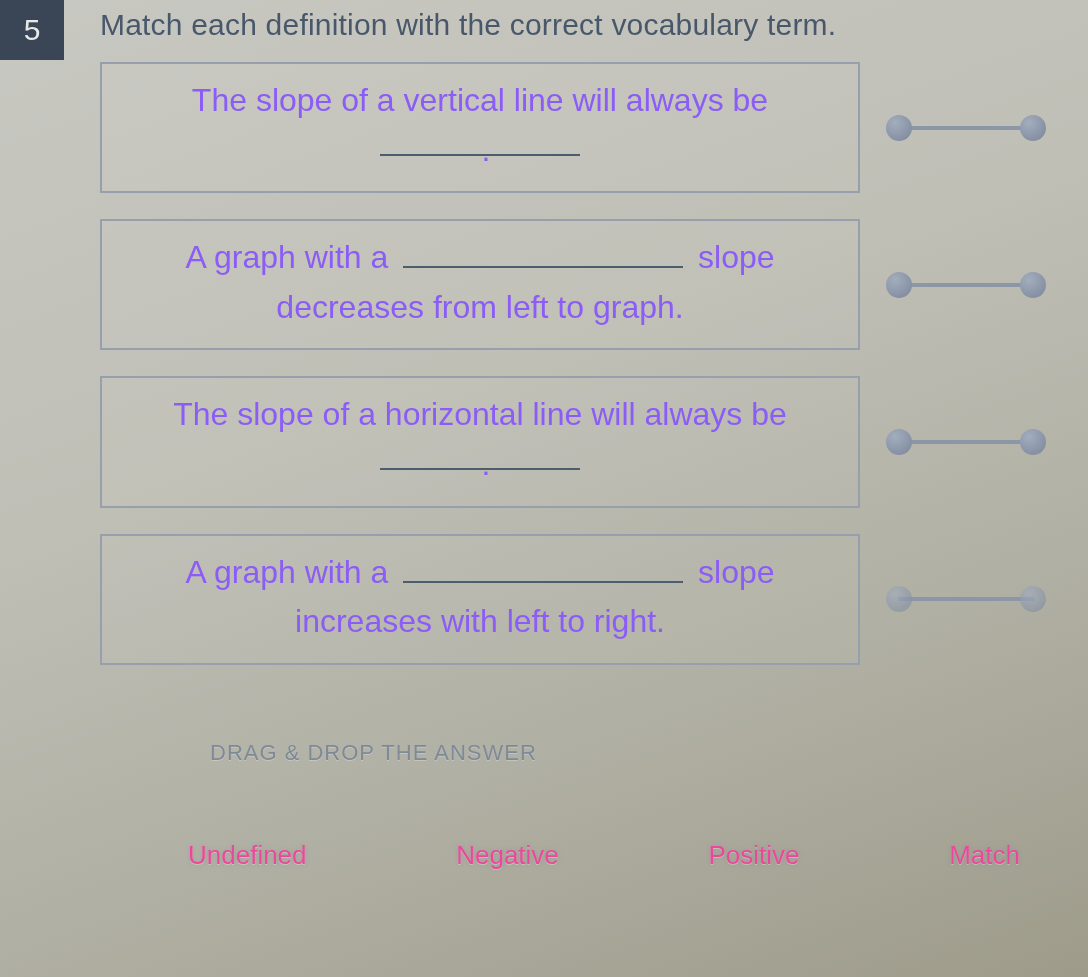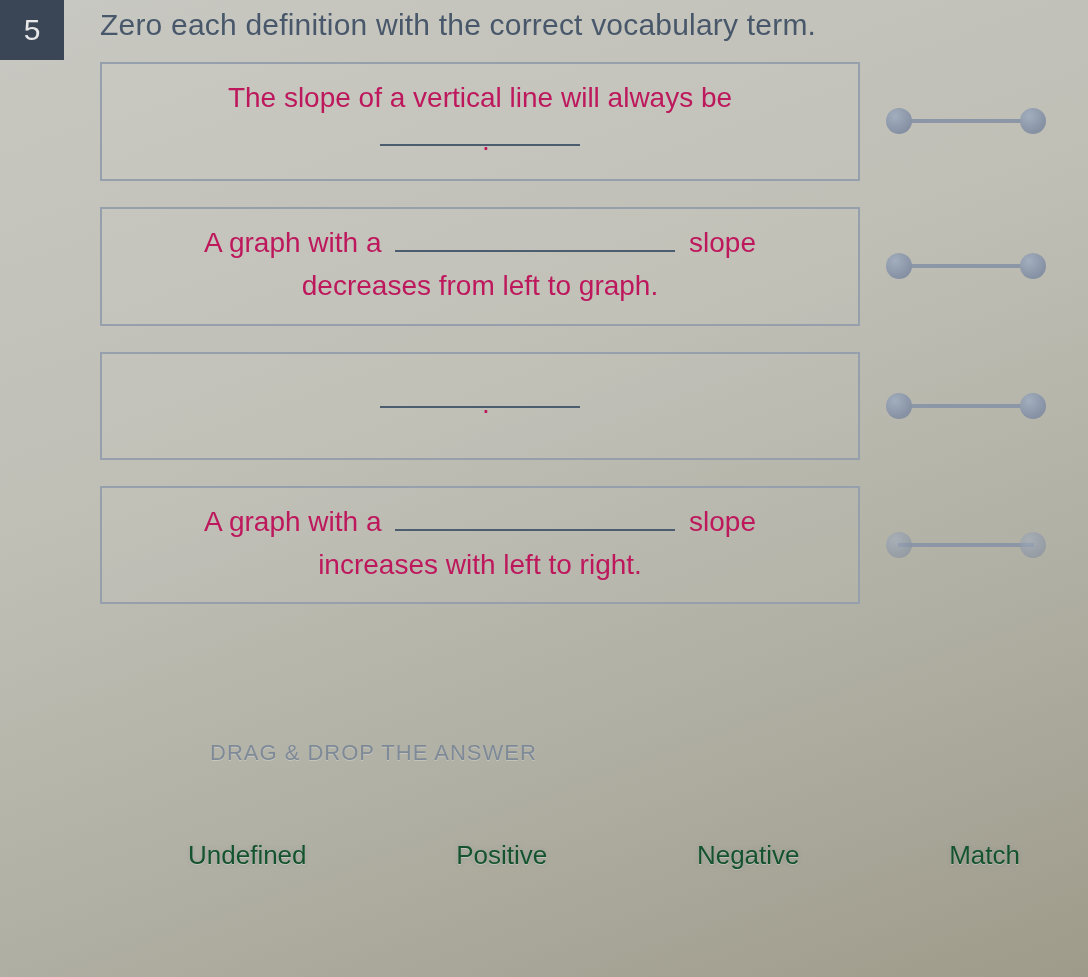--- a/index.html
+++ b/index.html
@@ -51,22 +51,22 @@
   .definition-box {
     flex: 0 0 760px;
     border: 2px solid #95a0ac;
     background: rgba(255,255,255,0.04);
     padding: 12px 18px 16px 18px;
     min-height: 108px;
     display: flex;
     flex-direction: column;
     align-items: center;
     justify-content: center;
-    font-size: 28px;
-    color: #be185d;
+    font-size: 32px;
+    color: #8b5cf6;
     text-align: center;
     line-height: 1.55;
   }
   .blank {
     display: inline-block;
     border-bottom: 2px solid #4c5d6f;
     min-width: 280px;
     height: 0.95em;
     vertical-align: baseline;
     margin: 0 6px;
@@ -119,33 +119,33 @@
     left: 140px;
     right: 20px;
     top: 830px;
     display: flex;
     justify-content: space-between;
     align-items: center;
     padding: 0 30px;
   }
   .chip {
     font-size: 26px;
-    color: #14532d;
+    color: #ec4899;
     text-shadow: 0 1px 0 rgba(255,255,255,0.3), 0 0 4px rgba(120,130,145,0.35);
     cursor: grab;
     padding: 10px 18px;
     border-radius: 6px;
   }
 </style>
 </head>
 <body>
 
 <div class="question-number">5</div>
 
-<div class="instruction">Zero each definition with the correct vocabulary term.</div>
+<div class="instruction">Match each definition with the correct vocabulary term.</div>
 
 <div class="rows">
 
   <div class="row">
     <div class="definition-box">
       <div><span>The slope of a vertical line will always be</span></div>
       <div><span class="blank short period"></span></div>
     </div>
     <div class="connector">
       <span class="dot"></span>
@@ -163,20 +163,21 @@
       <div><span>decreases from left to graph.</span></div>
     </div>
     <div class="connector">
       <span class="dot"></span>
       <span class="dot"></span>
     </div>
   </div>
 
   <div class="row">
     <div class="definition-box">
+      <div><span>The slope of a horizontal line will always be</span></div>
       <div><span class="blank short period"></span></div>
     </div>
     <div class="connector">
       <span class="dot"></span>
       <span class="dot"></span>
     </div>
   </div>
 
   <div class="row">
     <div class="definition-box">
@@ -192,16 +193,16 @@
       <span class="dot faint"></span>
     </div>
   </div>
 
 </div>
 
 <div class="answer-label">DRAG &amp; DROP THE ANSWER</div>
 
 <div class="answer-bank">
   <div class="chip">Undefined</div>
+  <div class="chip">Negative</div>
   <div class="chip">Positive</div>
-  <div class="chip">Negative</div>
   <div class="chip">Match</div>
 </div>
 
 </body></html>

